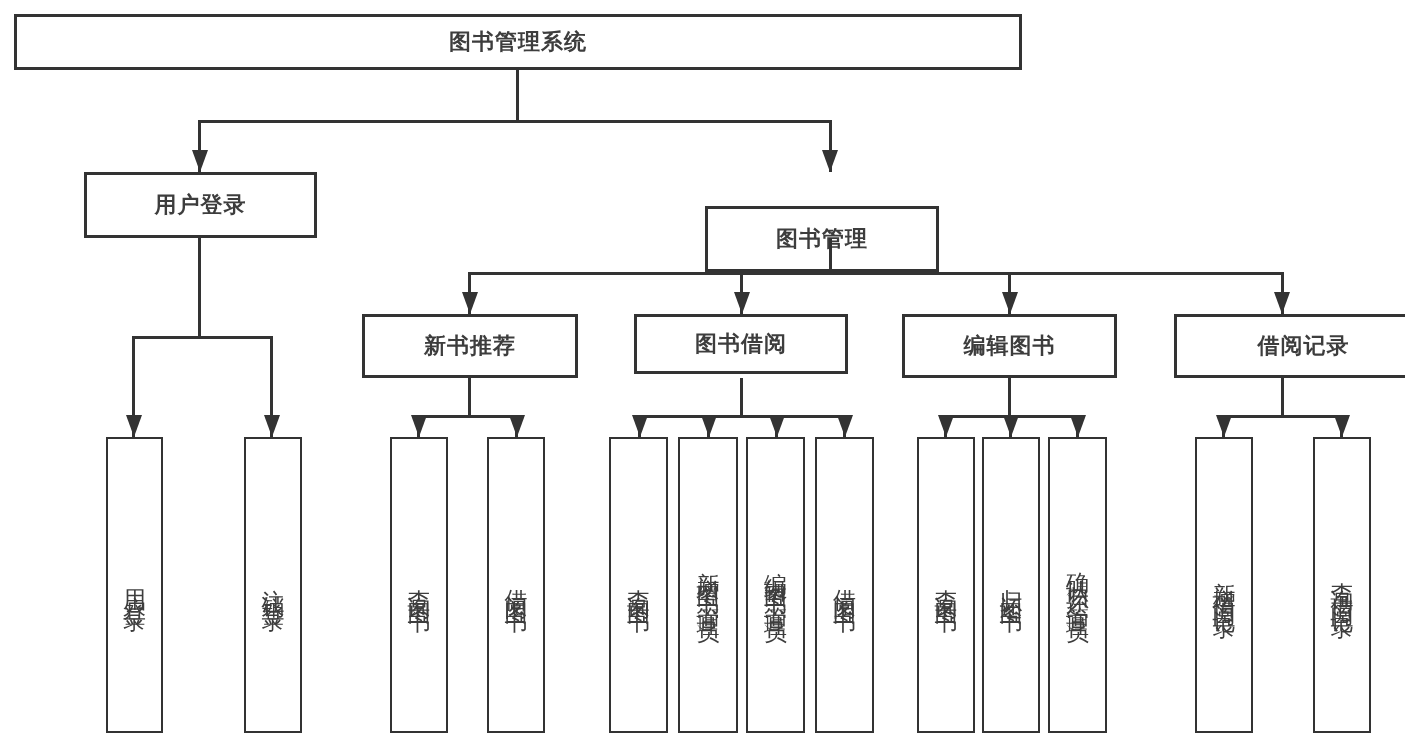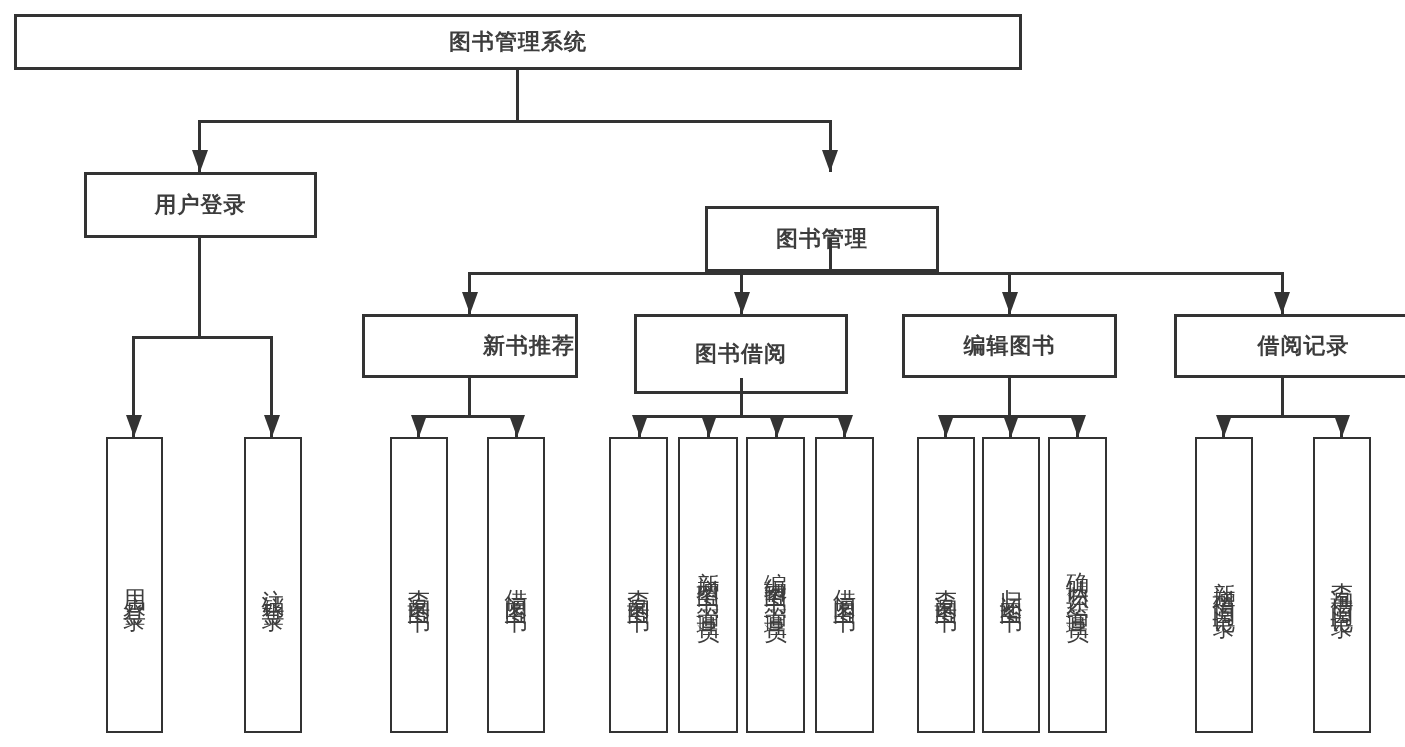--- a/index.html
+++ b/index.html
@@ -86,24 +86,24 @@
   <div class="hline" style="left:468px; top:272px; width:816px;"></div>
   <div class="vline" style="left:468px; top:272px; height:42px;"></div>
   <div class="arrow" style="left:462px; top:292px;"></div>
   <div class="vline" style="left:740px; top:272px; height:42px;"></div>
   <div class="arrow" style="left:734px; top:292px;"></div>
   <div class="vline" style="left:1008px; top:272px; height:42px;"></div>
   <div class="arrow" style="left:1002px; top:292px;"></div>
   <div class="vline" style="left:1281px; top:272px; height:42px;"></div>
   <div class="arrow" style="left:1274px; top:292px;"></div>
 
-  <div class="node h" style="left:362px; top:314px; width:216px; height:64px;justify-content:flex-end;">
+  <div class="node h" style="left:362px; top:314px; width:216px; height:64px;">
     <span>新书推荐</span>
   </div>
-  <div class="node h" style="left:634px; top:314px; width:214px; height:80px;">
+  <div class="node h" style="left:634px; top:314px; width:214px; height:60px;">
     <span>图书借阅</span>
   </div>
   <div class="node h" style="left:902px; top:314px; width:215px; height:64px;">
     <span>编辑图书</span>
   </div>
   <div class="node h" style="left:1174px; top:314px; width:259px; height:64px;">
     <span>借阅记录</span>
   </div>
 
   <div class="vline" style="left:468px; top:378px; height:37px;"></div>

